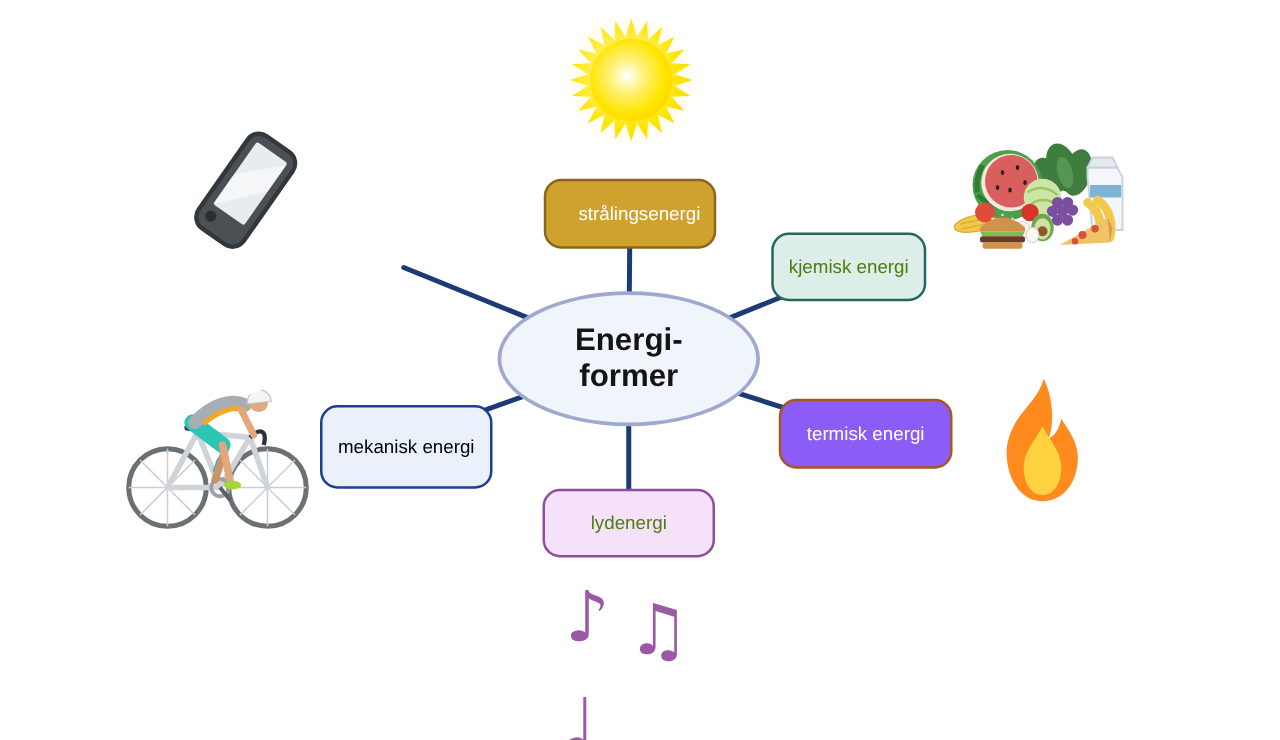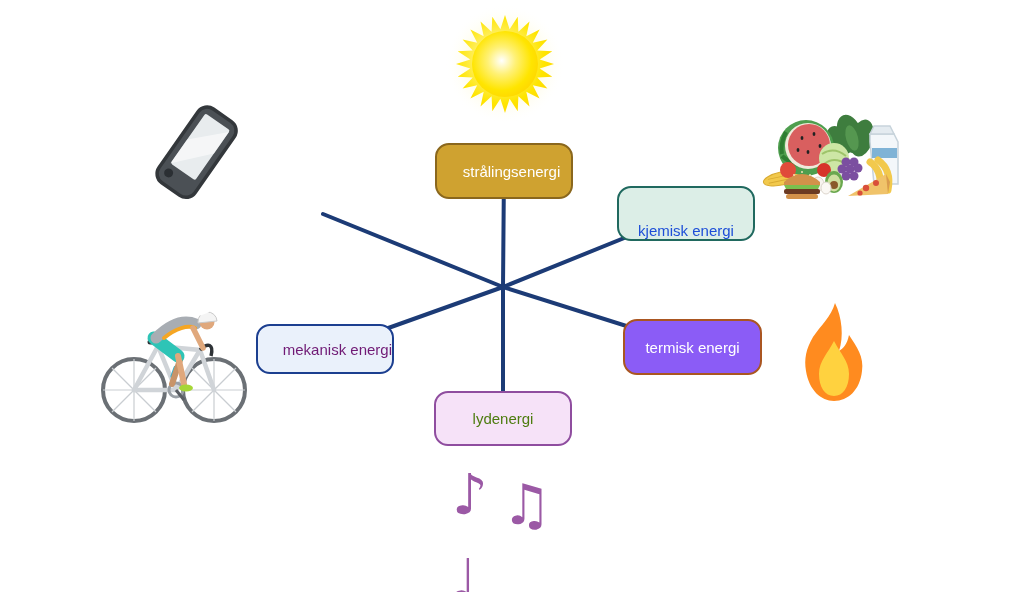--- a/index.html
+++ b/index.html
@@ -8,22 +8,22 @@
     font-family:"Liberation Sans", sans-serif; overflow:hidden;
   }
   svg.connectors { position:absolute; left:0; top:0; z-index:1; }
   .node {
     position:absolute; z-index:3; display:flex; align-items:center; justify-content:center;
     border-radius:14px; border-style:solid; border-width:2.5px; box-sizing:border-box;
     font-size:15px; text-align:center;
   }
   .n-straling { left:435px; top:143px; width:138px; height:56px; background:#cfa230; border-color:#8a671d; color:#ffffff;padding-left:15px; }
   .n-elektrisk { left:255px; top:186px; width:138px; height:55px; background:#3b3b3d; border-color:#19191b; color:#ffffff; }
-  .n-kjemisk  { left:617px; top:186px; width:138px; height:55px; background:#dceee7; border-color:#20695f; color:#1d4ed8;align-items:flex-end; }
-  .n-mekanisk { left:256px; top:324px; width:138px; height:50px; background:#eaf1fb; border-color:#1c3f90; color:#701a75;justify-content:flex-end; }
+  .n-kjemisk  { left:617px; top:186px; width:124px; height:55px; background:#dceee7; border-color:#20695f; color:#4d7c0f; }
+  .n-mekanisk { left:256px; top:324px; width:138px; height:67px; background:#eaf1fb; border-color:#1c3f90; color:#000000; }
   .n-termisk  { left:623px; top:319px; width:139px; height:56px; background:#8b5cf6; border-color:#aa5621; color:#ffffff; }
   .n-lyd      { left:434px; top:391px; width:138px; height:55px; background:#f6e2f8; border-color:#8f4d9f; color:#4d7c0f; }
   .center-ellipse {
     position:absolute; z-index:3; left:398px; top:233px; width:210px; height:108px;
     background:#f0f4fb; border:3px solid #9fa9cf; border-radius:50%;
     display:flex; align-items:center; justify-content:center; box-sizing:border-box;
   }
   .center-ellipse span {
     font-weight:bold; font-size:25px; line-height:1.15; color:#141414;
     text-align:center; white-space:pre-line;
@@ -50,20 +50,24 @@
     <g stroke="#1c3b76" stroke-width="4" stroke-linecap="round">
       <line x1="503" y1="287" x2="504" y2="170"></line>
       <line x1="503" y1="287" x2="323" y2="214"></line>
       <line x1="503" y1="287" x2="686" y2="213"></line>
       <line x1="503" y1="287" x2="324" y2="351"></line>
       <line x1="503" y1="287" x2="693" y2="347"></line>
       <line x1="503" y1="287" x2="503" y2="419"></line>
     </g>
   </svg>
 
+  <div class="center-ellipse">
+    <span>Energi-
+former</span>
+  </div>
 
   <div class="node n-straling">
     <span>strålingsenergi</span>
   </div>
   <div class="node n-kjemisk">
     <span>kjemisk energi</span>
   </div>
   <div class="node n-mekanisk">
     <span>mekanisk energi</span>
   </div>

